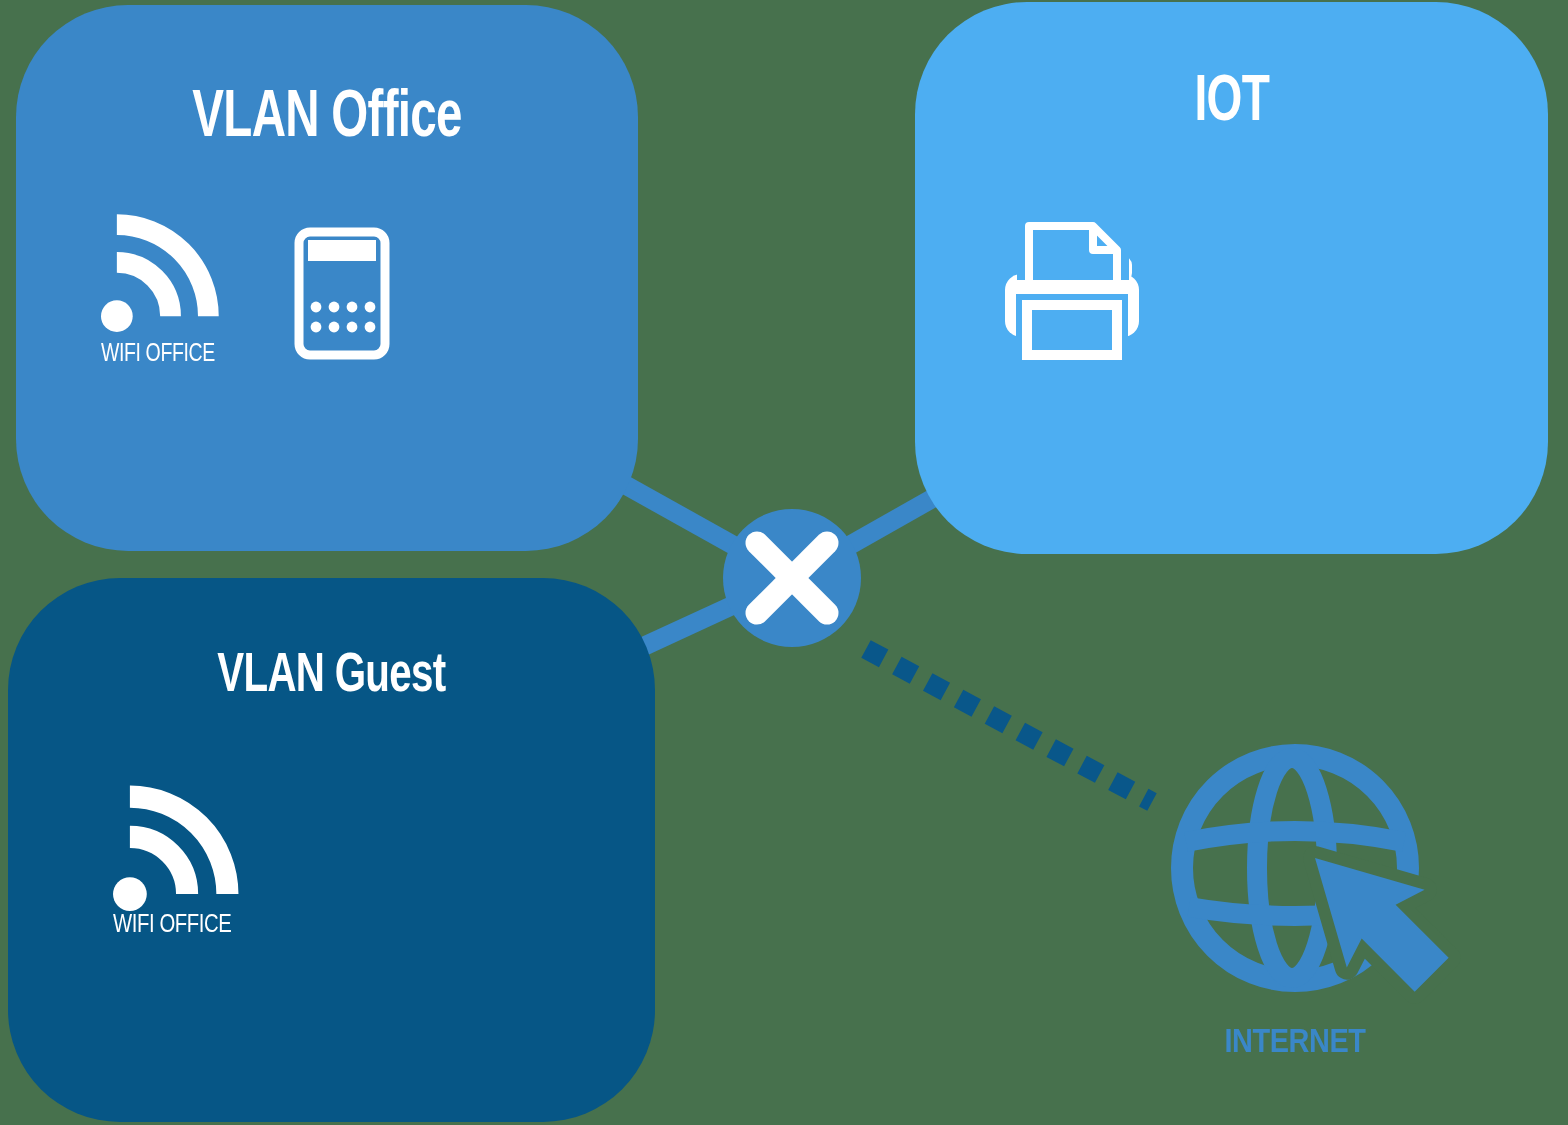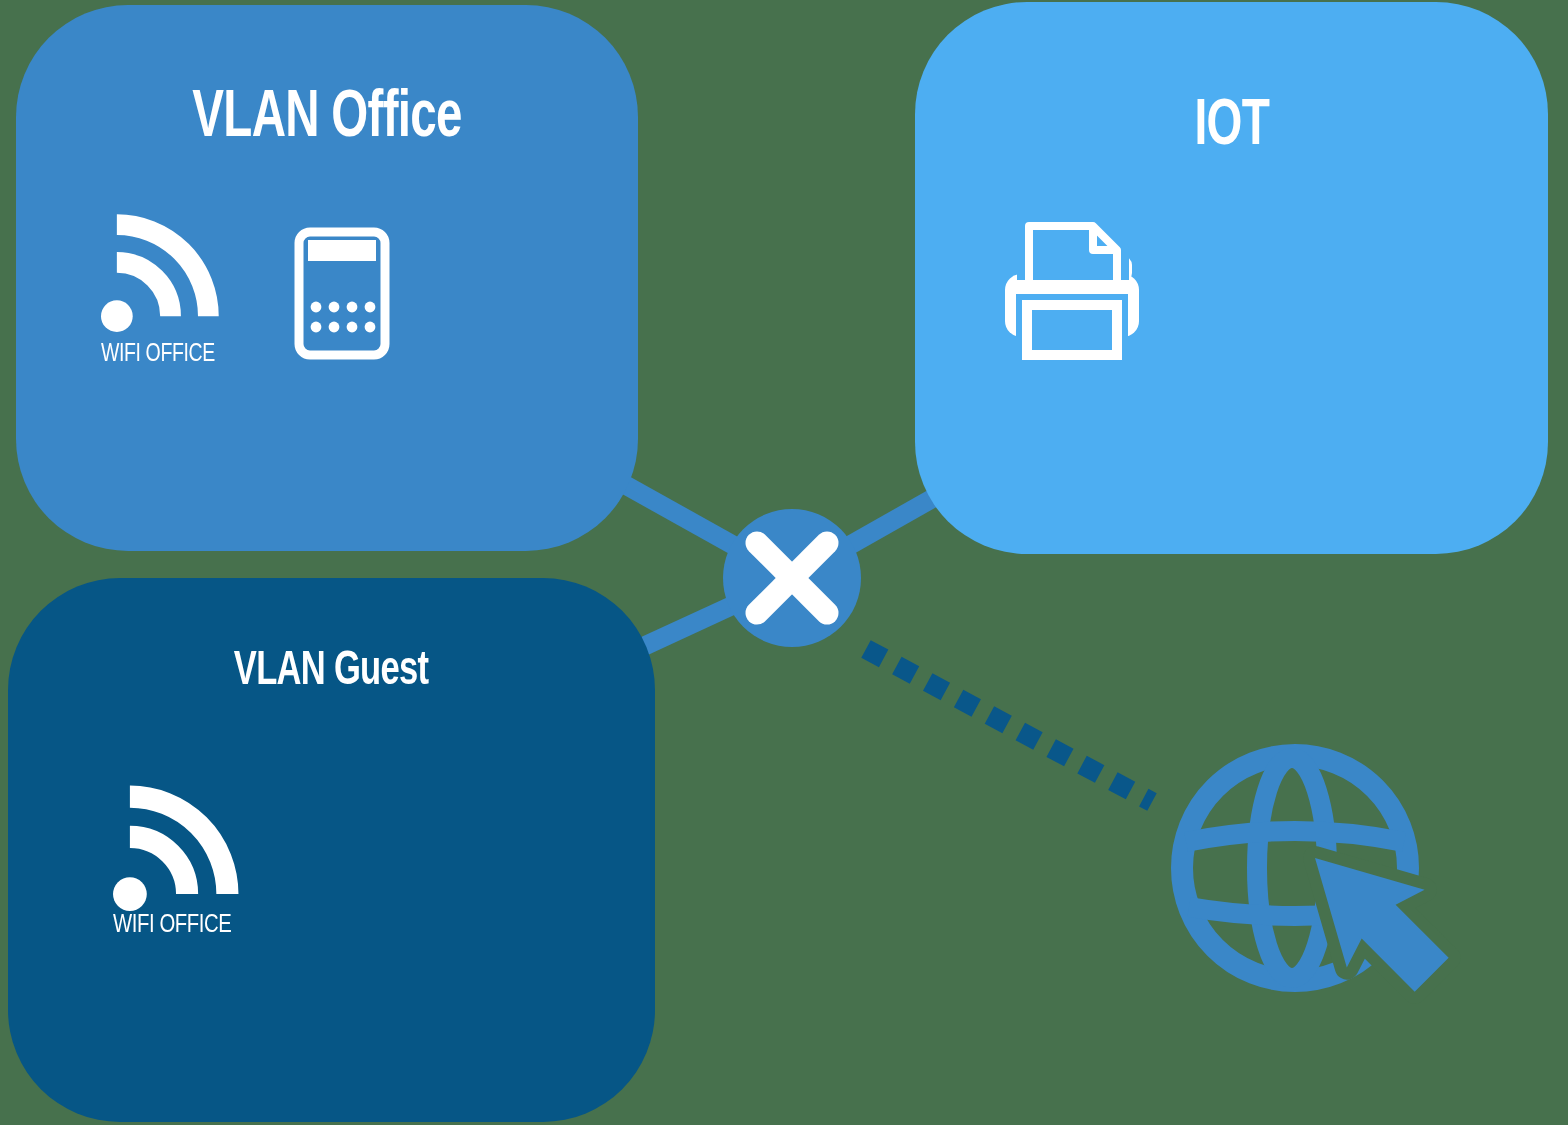--- a/index.html
+++ b/index.html
@@ -14,22 +14,22 @@
   .box { position:absolute; border-radius:112px; }
   .box-office { left:8px;   top:5px;   width:622px; height:546px; background:var(--c-office-box,#3a87c8);margin-left:8px; }
   .box-iot    { left:915px; top:2px;   width:633px; height:552px; background:var(--c-iot-box,#4daef2); }
   .box-guest  { left:8px;   top:578px; width:647px; height:544px; background:var(--c-guest-box,#065686); }
 
   .box-title {
     position:absolute; left:0; right:0; text-align:center;
     color:#fff; font-weight:bold; line-height:1; white-space:nowrap;
   }
   .box-office .box-title { top:75px; font-size:66px; }
-  .box-iot    .box-title { top:88px; font-size:64px; }
-  .box-guest  .box-title { top:66px; font-size:48px; }
+  .box-iot    .box-title { top:64px; font-size:64px; }
+  .box-guest  .box-title { top:66px; font-size:56px; }
 
   .condensed   { display:inline-block; transform:scaleX(0.72); transform-origin:50% 50%; letter-spacing:-1px; }
   .condensed-l { display:inline-block; transform:scaleX(0.78); transform-origin:0 50%;  letter-spacing:-0.5px; }
   .condensed-i { display:inline-block; transform:scaleX(0.85); transform-origin:50% 50%; letter-spacing:-0.5px; }
 
   .icon-abs { position:absolute; }
 
   .wifi-label {
     position:absolute; color:#fff; font-weight:normal; font-size:25px;
     line-height:1; white-space:nowrap;
@@ -128,14 +128,17 @@
         <path d="M23 106 Q132 84 241 106" stroke-width="20"></path>
         <path d="M26 171 Q132 189 238 171" stroke-width="20"></path>
       </g>
 
       <g transform="translate(152,122) rotate(-45)">
         <path d="M0 0 L-55 100 L-24 90 L-24 165 L24 165 L24 90 L55 100 Z" fill="var(--c-background,#47714d)" stroke="var(--c-background,#47714d)" stroke-width="24" stroke-linejoin="round"></path>
         <path d="M0 0 L-55 100 L-24 90 L-24 165 L24 165 L24 90 L55 100 Z" fill="var(--c-internet,#3a87c8)"></path>
       </g>
     </svg>
   </div>
+  <div class="internet-label">
+    <span class="condensed-i">INTERNET</span>
+  </div>
 
 </div>
 
 </body></html>

